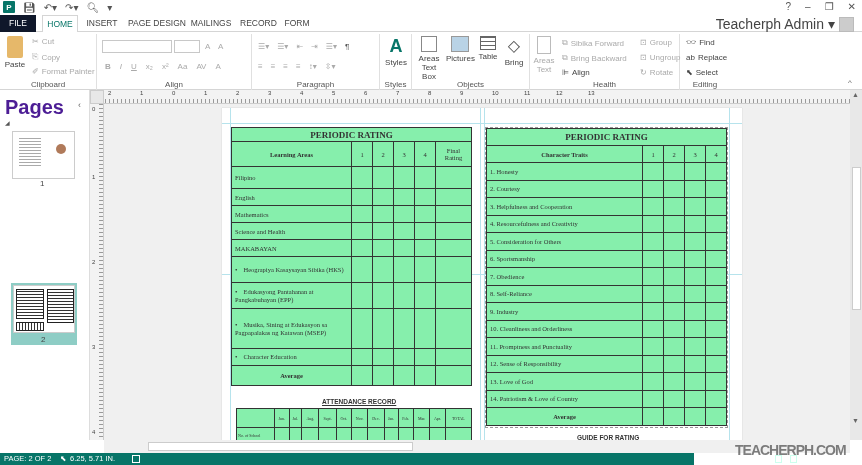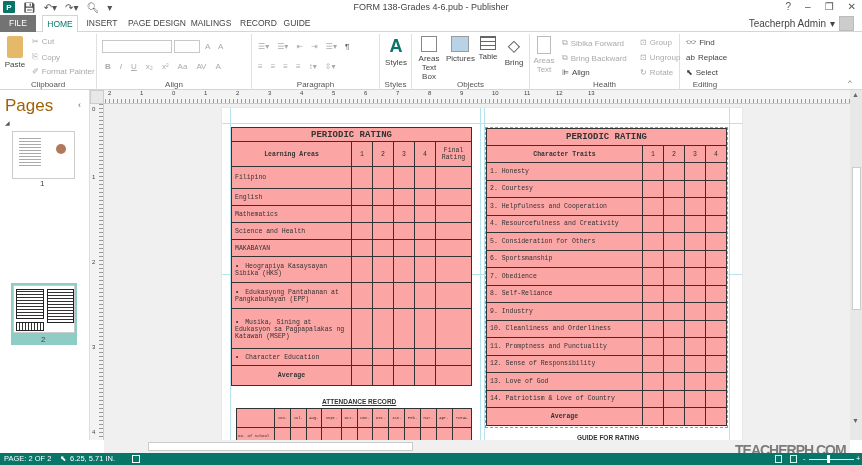--- a/index.html
+++ b/index.html
@@ -5,90 +5,89 @@
 *{box-sizing:border-box;margin:0;padding:0}
 body{width:862px;height:465px;overflow:hidden;font-family:"Liberation Sans",sans-serif;font-size:9px;color:#444;background:#fff;position:relative}
 .titlebar{position:absolute;left:0;top:0;width:862px;height:15px;background:#fff}
 .qat{position:absolute;left:3px;top:1px;display:flex;gap:8px;align-items:center}
 .pub-logo{width:12px;height:12px;background:#077568;color:#fff;font-size:8px;font-weight:bold;display:flex;align-items:center;justify-content:center;border-radius:1px}
 .qat-icon{font-size:10px;color:#555}
 .wtitle{position:absolute;left:0;right:0;top:2px;text-align:center;font-size:9px;color:#444}
 .winctl{position:absolute;right:6px;top:1px;display:flex;gap:14px;font-size:10px;color:#555}
 .tabs{position:absolute;left:0;top:15px;width:862px;height:17px;border-bottom:1px solid #d5d5d5}
 .tab{position:absolute;top:0;height:17px;line-height:17px;font-size:8.5px;color:#444;text-align:center}
-.tab.file{left:0;width:36px;background:#737373;color:#fff}
+.tab.file{left:0;width:36px;background:#0f172a;color:#fff}
 .tab.active{left:42px;width:36px;background:#fff;color:#077568;border:1px solid #d5d5d5;border-bottom:1px solid #fff;height:18px}
-.user{position:absolute;right:8px;top:1px;display:flex;align-items:center;gap:4px;font-size:10px;color:#444}
+.user{position:absolute;right:8px;top:1px;display:flex;align-items:center;gap:4px;font-size:14px;color:#444}
 .avatar{width:15px;height:15px;background:#ccc;border:1px solid #bbb}
 .ribbon{position:absolute;left:0;top:32px;width:862px;height:58px;background:#fff;border-bottom:1px solid #d5d5d5}
 .grp{position:absolute;top:2px;height:56px;border-right:1px solid #e0e0e0}
 .grp-label{position:absolute;bottom:1px;left:0;right:0;text-align:center;font-size:8px;color:#555}
 .rb{position:absolute;font-size:8px;color:#444;display:flex;align-items:center;gap:3px}
 .rb.dis{color:#aaa}
 .bigbtn{position:absolute;text-align:center;font-size:8px;color:#444}
 .bigbtn .ic{width:20px;height:20px;margin:0 auto 2px}
 .fontbox{position:absolute;height:13px;border:1px solid #c8c8c8;background:#fff}
 .ruler-h{position:absolute;left:90px;top:90px;width:760px;height:14px;background:#f3f3f3;border-bottom:1px solid #ccc;overflow:hidden}
 .ruler-v{position:absolute;left:90px;top:104px;width:14px;height:336px;background:#f3f3f3;border-right:1px solid #ccc}
 .rcorner{position:absolute;left:90px;top:90px;width:14px;height:14px;background:#e8e8e8;border:1px solid #ccc}
 .pages{position:absolute;left:0;top:90px;width:90px;height:350px;background:#fff;border-right:1px solid #ddd}
-.pages h2{position:absolute;left:5px;top:6px;font-size:17px;font-weight:normal;color:#a16207}
+.pages h2{position:absolute;left:5px;top:6px;font-size:20px;font-weight:bold;color:#4c1d95}
 .collapse{position:absolute;left:78px;top:10px;font-size:9px;color:#666}
 .thumb{position:absolute;background:#fff;border:1px solid #ccc}
 .thumb-sel{position:absolute;left:11px;top:193px;width:66px;height:62px;background:#8ecdc5}
 .canvas{position:absolute;left:104px;top:104px;width:746px;height:336px;background:#f0f0f0;overflow:hidden}
 .page{position:absolute;left:118px;top:4px;width:520px;height:340px;background:#fff;box-shadow:0 0 1px #bbb}
 .guide-v{position:absolute;top:0;bottom:0;width:1px;background:#b6e3ec}
 .guide-h{position:absolute;left:0;right:0;height:1px;background:#b6e3ec}
 .scroll-v{position:absolute;left:850px;top:90px;width:12px;height:350px;background:#e8e8e8}
 .scroll-thumb{position:absolute;left:852px;top:167px;width:9px;height:143px;background:#fff;border:1px solid #ccc}
 .scroll-h{position:absolute;left:104px;top:440px;width:746px;height:13px;background:#f0f0f0}
 .scroll-h-thumb{position:absolute;left:148px;top:442px;width:265px;height:9px;background:#fff;border:1px solid #ccc}
-table{border-collapse:collapse;position:absolute;font-family:Liberation Mono, monospace;font-size:6.5px;color:#333;background:#fca5a5}
+table{border-collapse:collapse;position:absolute;font-family:Liberation Serif, serif;font-size:6.5px;color:#333;background:#86efac}
 td,th{border:1px solid #333;padding:0 3px;text-align:left;font-weight:normal}
 .rt-title{font-weight:bold;font-size:9px;text-align:center}
 .hdr{font-weight:bold;text-align:center}
 .c{text-align:center}
 .bul::before{content:"•";margin-right:6px;font-size:7px}
 .att td{font-size:4px;text-align:center;padding:0}
 .att-title{position:absolute;left:100px;top:290px;font-size:6.5px;font-weight:bold;text-decoration:underline;color:#333}
 .guide-title{position:absolute;left:355px;top:326px;font-size:6.5px;font-weight:bold;text-decoration:underline;color:#333}
-.status{position:absolute;left:0;top:453px;width:862px;height:12px;background:#077568;color:#fff;font-size:7.5px}
+.status{position:absolute;left:0;top:453px;width:694px;height:12px;background:#077568;color:#fff;font-size:7.5px}
 .status span{position:absolute;top:1px}
 .watermark{position:absolute;left:735px;top:442px;font-size:14px;font-weight:bold;color:#555;opacity:.75;letter-spacing:-1px}
 </style>
 </head>
 <body>
 
 <div class="titlebar">
   <div class="qat">
     <div class="pub-logo">P</div>
     <span class="qat-icon">💾︎</span>
     <span class="qat-icon">↶▾</span>
     <span class="qat-icon">↷▾</span>
     <span class="qat-icon">🔍︎</span>
     <span class="qat-icon">▾</span>
   </div>
-  <div class="wtitle">FORM 138-Grades 4-6.pub - Publisher</div>
   <div class="winctl">
     <span>?</span>
     <span>–</span>
     <span>❐</span>
     <span>✕</span>
   </div>
 </div>
 
 <div class="tabs">
   <div class="tab file">FILE</div>
   <div class="tab active">HOME</div>
   <div class="tab" style="left:84px;width:36px">INSERT</div>
   <div class="tab" style="left:126px;width:62px">PAGE DESIGN</div>
   <div class="tab" style="left:190px;width:42px">MAILINGS</div>
   <div class="tab" style="left:240px;width:36px">RECORD</div>
-  <div class="tab" style="left:282px;width:30px">GUIDE</div>
+  <div class="tab" style="left:282px;width:30px">FORM</div>
   <div class="user">
     <span>Teacherph Admin</span>
       <span>▾</span>
     <div class="avatar"></div>
   </div>
 </div>
 
 <div class="ribbon">
 
   <div class="grp" style="left:0;width:97px">

